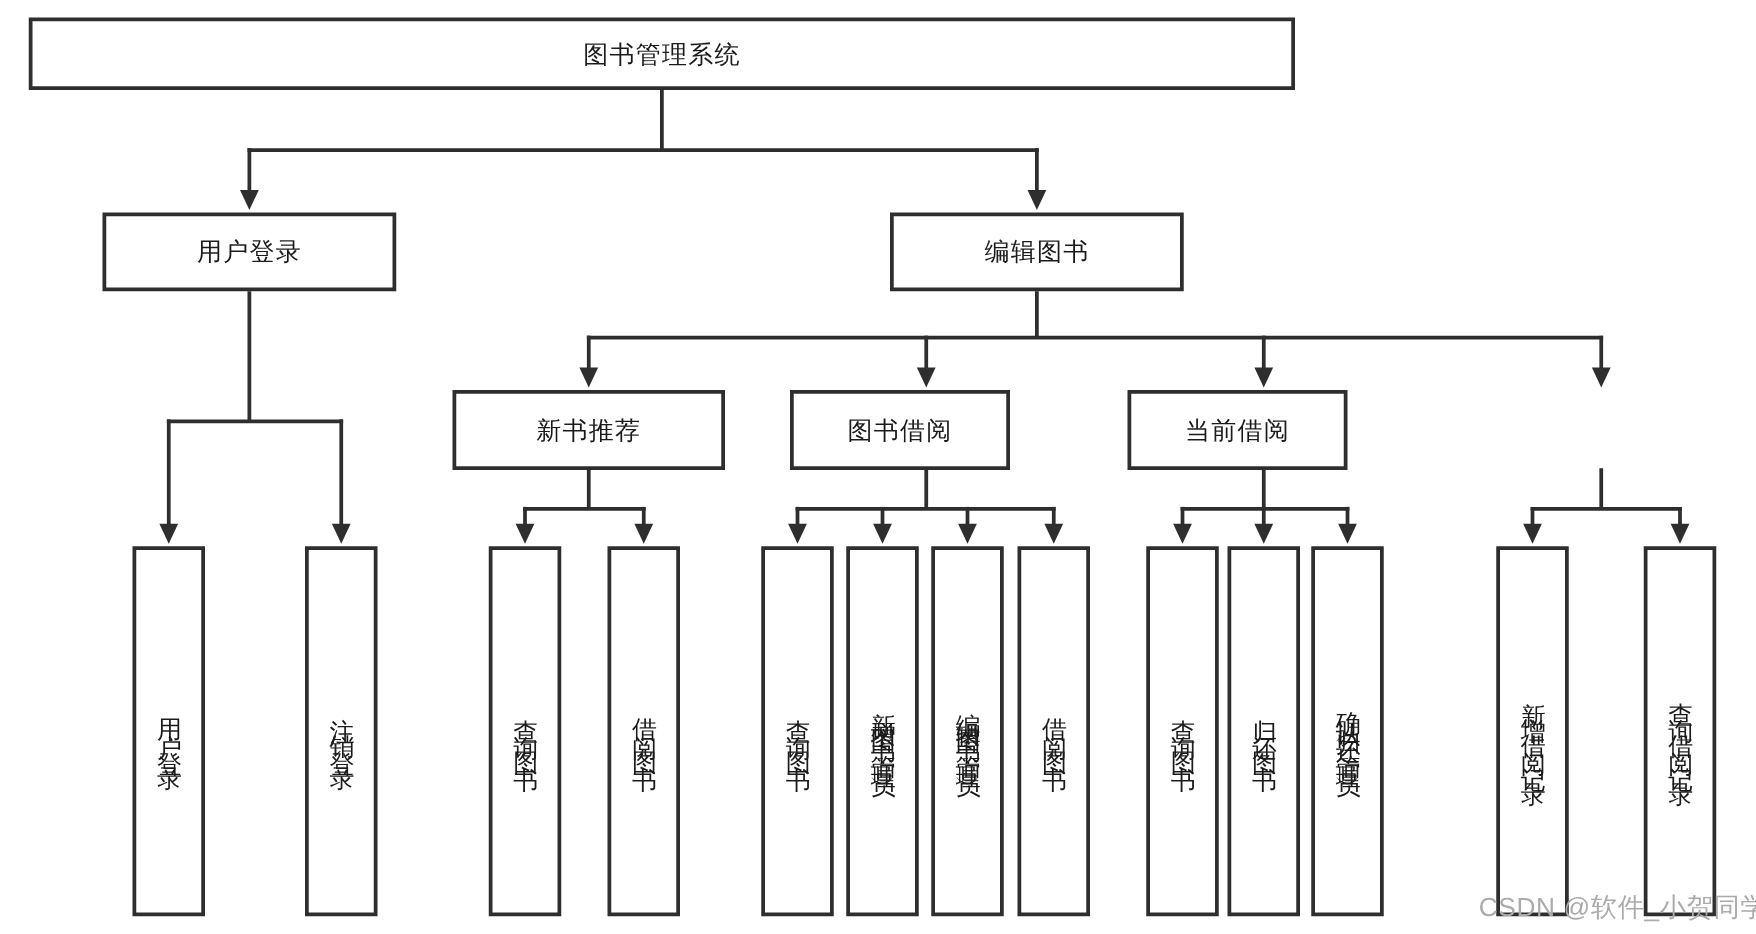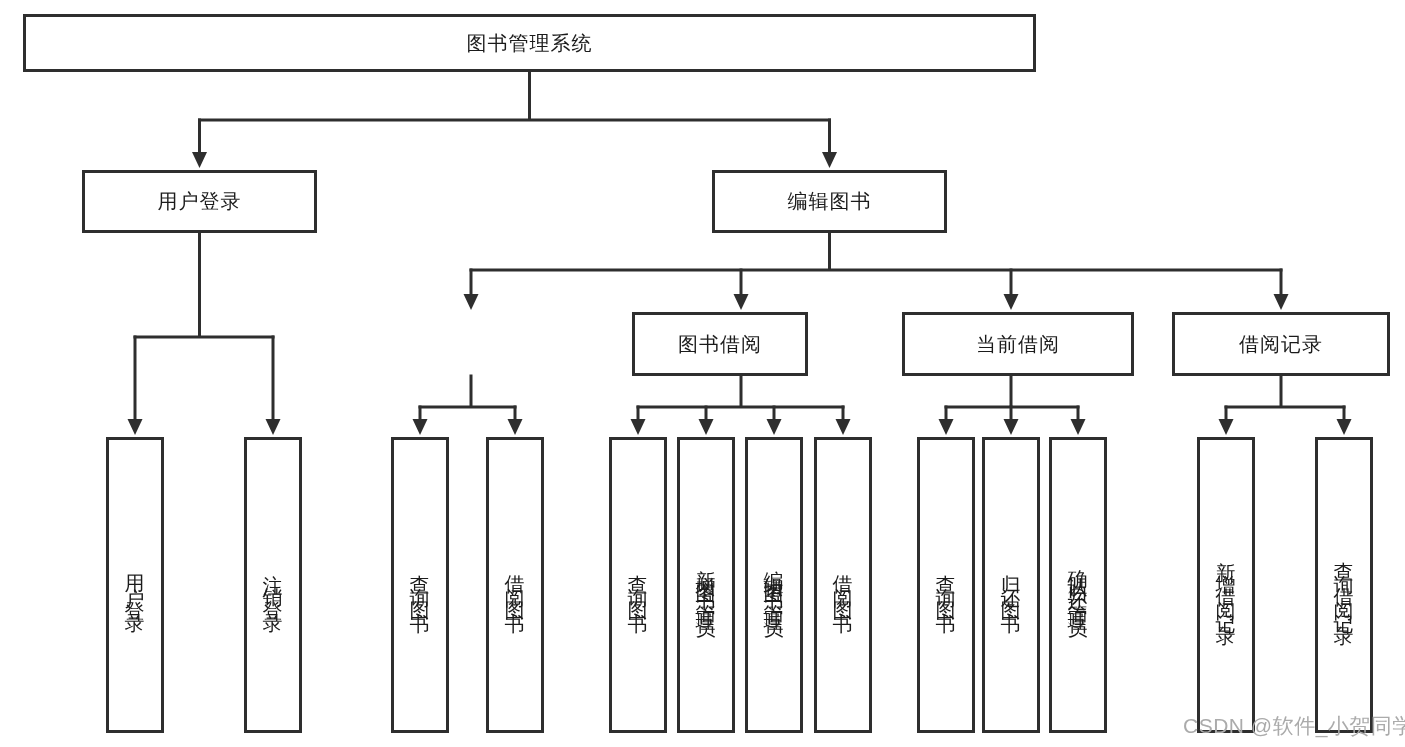--- a/index.html
+++ b/index.html
@@ -104,28 +104,28 @@
     <span class="hlabel">图书管理系统</span>
   </div>
 
   <div class="box" style="left:82px;top:170px;width:235px;height:63px">
     <span class="hlabel">用户登录</span>
   </div>
   <div class="box" style="left:712px;top:170px;width:235px;height:63px">
     <span class="hlabel">编辑图书</span>
   </div>
 
+  <div class="box" style="left:362px;top:312px;width:218px;height:64px">
+    <span class="hlabel">新书推荐</span>
+  </div>
   <div class="box" style="left:632px;top:312px;width:176px;height:64px">
     <span class="hlabel">图书借阅</span>
   </div>
-  <div class="box" style="left:902px;top:312px;width:232px;height:64px">
+  <div class="box" style="left:902px;top:312px;width:176px;height:64px">
     <span class="hlabel">当前借阅</span>
-  </div>
-  <div class="box" style="left:1172px;top:312px;width:218px;height:64px">
-    <span class="hlabel">借阅记录</span>
   </div>
 
   <div class="box leaf" style="left:106px">
     <span class="vtext">用户登录</span>
   </div>
   <div class="box leaf" style="left:244px">
     <span class="vtext">注销登录</span>
   </div>
 
   <div class="box leaf" style="left:391px">

